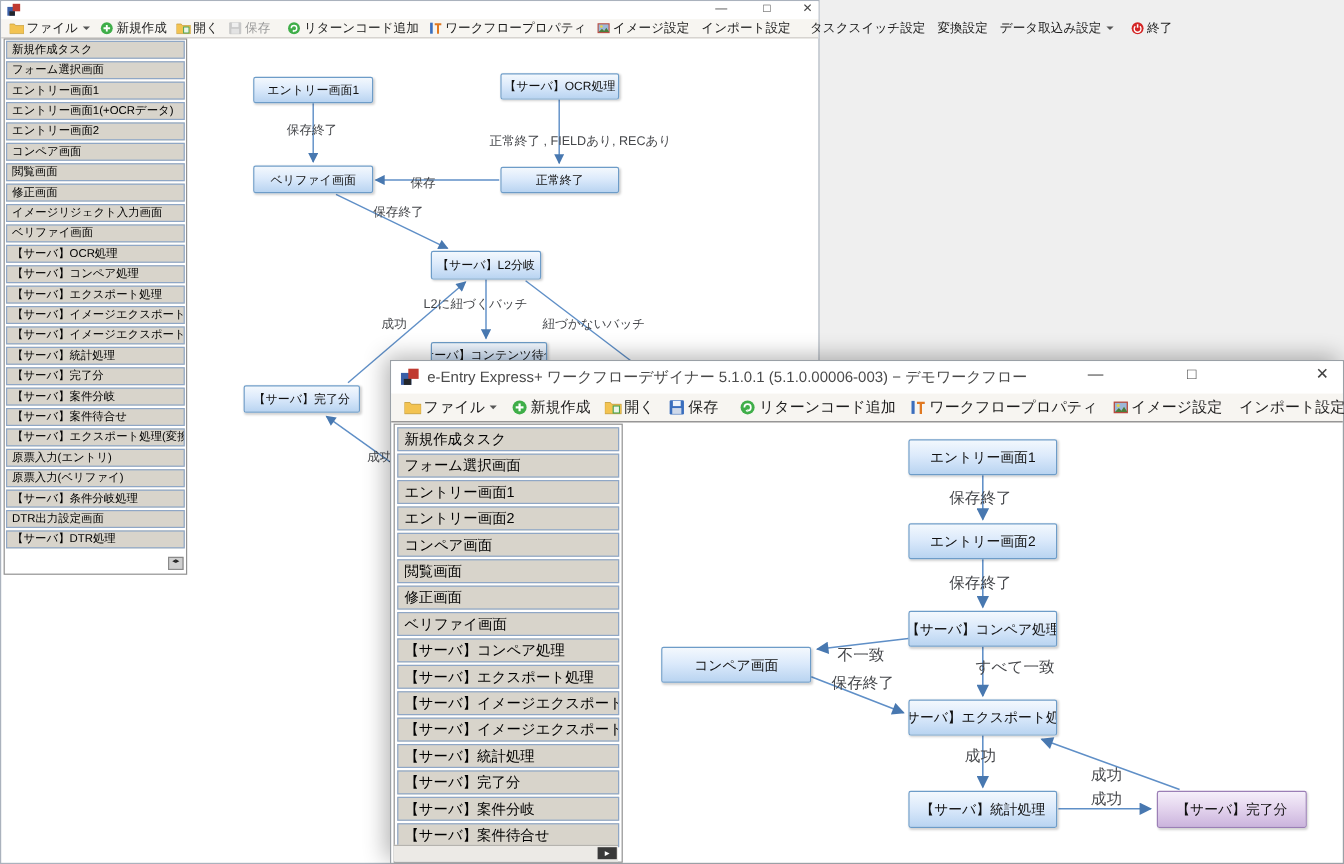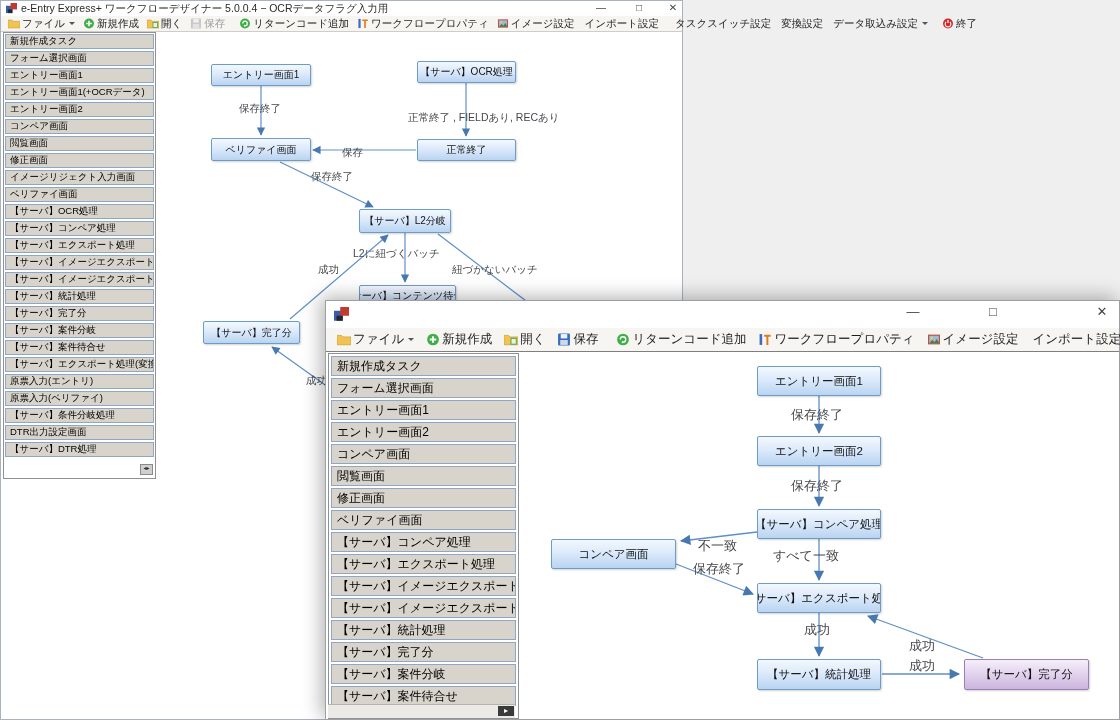--- a/index.html
+++ b/index.html
@@ -72,21 +72,20 @@
 <div class="window" id="win1">
 
   <div class="titlebar">
     <span class="appicon">
       <svg width="11" height="11" viewBox="0 0 12 12">
           <rect x="0" y="3" width="7" height="8" fill="#3a5fa8"></rect>
           <rect x="5" y="0" width="7" height="7" fill="#c03a30"></rect>
           <rect x="2" y="7" width="5" height="4" fill="#23262b"></rect>
         </svg>
     </span>
-    <span class="title">e-Entry Express+ ワークフローデザイナー 5.0.0.4 − OCRデータフラグ入力用</span>
     <span class="wc" style="left:588px">—</span>
     <span class="wc" style="left:626px">□</span>
     <span class="wc" style="left:660px">✕</span>
   </div>
 
   <div class="toolbar">
     <span class="tbtn">
       <span class="ic">
           <svg viewBox="0 0 12 11">
             <path d="M0 2h4l1 1.3h7V10H0z" fill="#f3c351" stroke="#c59d3a" stroke-width=".6"></path>
@@ -249,20 +248,21 @@
 <div class="window" id="win2">
 
   <div class="titlebar">
     <span class="appicon">
       <svg width="15" height="15" viewBox="0 0 12 12">
           <rect x="0" y="3" width="7" height="8" fill="#3a5fa8"></rect>
           <rect x="5" y="0" width="7" height="7" fill="#c03a30"></rect>
           <rect x="2" y="7" width="5" height="4" fill="#23262b"></rect>
         </svg>
     </span>
+    <span class="title">e-Entry Express+ ワークフローデザイナー 5.1.0.1 (5.1.0.00006-003) − デモワークフロー</span>
     <span class="wc" style="left:573px">—</span>
     <span class="wc" style="left:653px">□</span>
     <span class="wc" style="left:762px">✕</span>
   </div>
 
   <div class="toolbar">
     <span class="tbtn">
       <span class="ic">
           <svg viewBox="0 0 12 11">
             <path d="M0 2h4l1 1.3h7V10H0z" fill="#f3c351" stroke="#c59d3a" stroke-width=".6"></path>
@@ -361,21 +361,21 @@
   <div class="node" style="left:431px;top:135px;width:124px;height:30px">エントリー画面2</div>
   <div class="node" style="left:431px;top:208px;width:124px;height:30px">【サーバ】コンペア処理</div>
   <div class="node" style="left:225px;top:238px;width:125px;height:30px">コンペア画面</div>
   <div class="node" style="left:431px;top:282px;width:124px;height:30px">【サーバ】エクスポート処理</div>
   <div class="node" style="left:431px;top:358px;width:124px;height:31px">【サーバ】統計処理</div>
   <div class="node purple" style="left:638px;top:358px;width:125px;height:31px">【サーバ】完了分</div>
 
   <div class="elabel" style="left:465px;top:105px">保存終了</div>
   <div class="elabel" style="left:465px;top:176px">保存終了</div>
   <div class="elabel" style="left:372px;top:236px">不一致</div>
-  <div class="elabel" style="left:447px;top:246px">すべて一致</div>
+  <div class="elabel" style="left:487px;top:246px">すべて一致</div>
   <div class="elabel" style="left:367px;top:259px">保存終了</div>
   <div class="elabel" style="left:478px;top:320px">成功</div>
   <div class="elabel" style="left:583px;top:336px">成功</div>
   <div class="elabel" style="left:583px;top:356px">成功</div>
 
   <div class="sidebar">
     <div class="sitem">新規作成タスク</div>
     <div class="sitem">フォーム選択画面</div>
     <div class="sitem">エントリー画面1</div>
     <div class="sitem">エントリー画面2</div>

